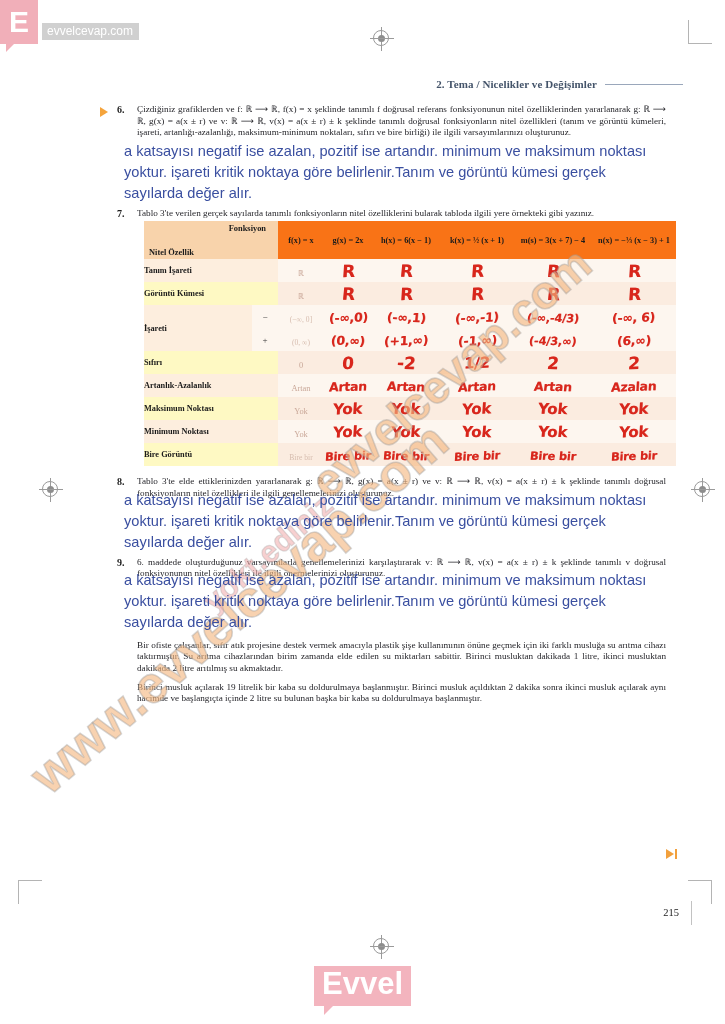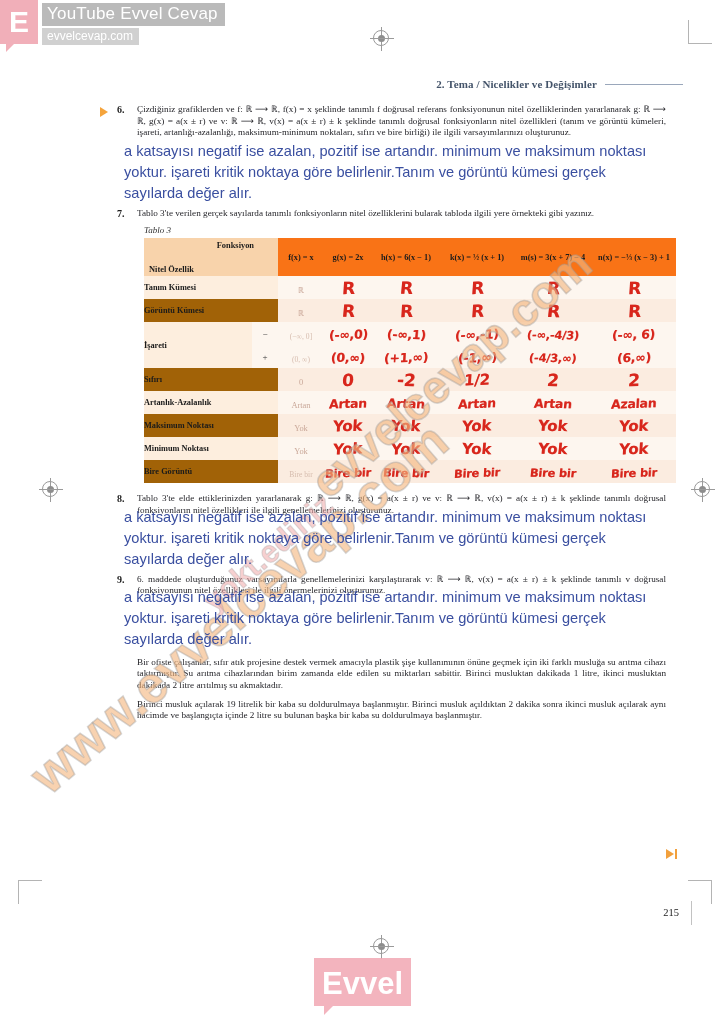--- a/index.html
+++ b/index.html
@@ -147,34 +147,34 @@
     overflow: hidden;
   }
   .hdr-corner .diag {
     position: absolute; left: -10px; top: -10px;
     width: 230px; height: 78px;
     border-bottom: 1px solid #d8b58c;
     transform: rotate(15.5deg);
     transform-origin: left top;
   }
   .hdr-corner .lbl-fn {
-    position: absolute; right: 24px; top: 3px;
+    position: absolute; right: 12px; top: 3px;
     font-size: 8.4px; font-weight: bold; color: #1b1b1b;
   }
   .hdr-corner .lbl-prop {
     position: absolute; left: 5px; bottom: 2px;
     font-size: 8.4px; font-weight: bold; color: #1b1b1b;
   }
 
   .rlabel {
     background: #fdeede;
     font-size: 8.3px; font-weight: bold; color: #1b1b1b;
     padding-left: 5px; white-space: nowrap;
   }
-  .rlabel.alt { background: #a16207; }
+  .rlabel.alt { background: #fef9c3; }
 
   .cell { background: #fdf6ef; height: 23px; text-align: center; position: relative; }
   .cell.alt { background: #fbece0; }
 
   .printed {
     font-size: 8.4px; color: #c9a798;
     font-family: "Liberation Serif", serif;
   }
   .printed-faint { font-size: 7.6px; color: #d6bcae; }
 
@@ -255,21 +255,21 @@
 
   .brand {
     position: absolute; left: 0; right: 0; bottom: 18px;
     display: flex; align-items: center; justify-content: center;
     gap: 6px;
   }
   .brand-1 {
     background: #f2aab6; color: #ffffff;
     font-family: "Liberation Sans", sans-serif;
     font-weight: bold; font-size: 31px;
-    padding: 8px 8px 4px 8px;
+    padding: 0 8px 4px 8px;
     position: relative;
     opacity: .88;
     margin-top: 45px;
   }
   .brand-1::after {
     content: ""; position: absolute; left: 10px; bottom: -9px;
     width: 0; height: 0;
     border-left: 10px solid #f2aab6;
     border-bottom: 10px solid transparent;
   }
@@ -306,21 +306,21 @@
     <i style="left:23px; top:0; width:1px; height:24px;"></i>
   </div>
   <div class="crop-corner" style="left:18px; top:880px;">
     <i style="left:0; top:0; width:24px; height:1px;"></i>
     <i style="left:0; top:0; width:1px; height:24px;"></i>
   </div>
 
   <div class="badge-wrap">
     <div class="badge-e">E</div>
     <div class="badge-text">
-      <div class="badge-title">YouTube Evvel Cevap</div><br>
+      <br>
       <div class="badge-sub">evvelcevap.com</div>
     </div>
   </div>
 
   <div class="run-head">
     <span class="run-head-text">2. Tema / Nicelikler ve Değişimler</span>
     <span class="run-head-rule"></span>
   </div>
 
   <div class="content">
@@ -330,21 +330,20 @@
       <div class="q-num">6.</div>
       <div class="q-body">Çizdiğiniz grafiklerden ve f: ℝ ⟶ ℝ, f(x) = x şeklinde tanımlı f doğrusal referans fonksiyonunun nitel özelliklerinden yararlanarak g: ℝ ⟶ ℝ, g(x) = a(x ± r) ve v: ℝ ⟶ ℝ, v(x) = a(x ± r) ± k şeklinde tanımlı doğrusal fonksiyonların nitel özellikleri (tanım ve görüntü kümeleri, işareti, artanlığı-azalanlığı, maksimum-minimum noktaları, sıfırı ve bire birliği) ile ilgili varsayımlarınızı oluşturunuz.</div>
     </div>
     <div class="ans-blue">a katsayısı negatif ise azalan, pozitif ise artandır. minimum ve maksimum noktası yoktur. işareti kritik noktaya göre belirlenir.Tanım ve görüntü kümesi gerçek sayılarda değer alır.</div>
 
     <div class="q" style="margin-top:4px;">
       <div class="q-num">7.</div>
       <div class="q-body">Tablo 3'te verilen gerçek sayılarda tanımlı fonksiyonların nitel özelliklerini bularak tabloda ilgili yere örnekteki gibi yazınız.</div>
     </div>
 
-    <div class="tbl-caption">Tablo 3</div>
 
     <div class="tbl-wrap">
       <table class="t3">
         <colgroup>
           <col style="width:108px">
           <col style="width:26px">
           <col style="width:46px">
           <col style="width:48px">
           <col style="width:68px">
           <col style="width:74px">
@@ -360,21 +359,21 @@
           </td>
           <td class="hdr-cell">f(x) = x</td>
           <td class="hdr-cell">g(x) = 2x</td>
           <td class="hdr-cell">h(x) = 6(x − 1)</td>
           <td class="hdr-cell">k(x) = ½ (x + 1)</td>
           <td class="hdr-cell">m(s) = 3(x + 7) − 4</td>
           <td class="hdr-cell">n(x) = −⅓ (x − 3) + 1</td>
         </tr>
 
         <tr>
-          <td class="rlabel" colspan="2">Tanım Kümesi</td>
+          <td class="rlabel" colspan="2">Tanım İşareti</td>
           <td class="cell"><span class="printed">ℝ</span></td>
           <td class="cell"><span class="hand big">R</span></td>
           <td class="cell"><span class="hand big s2">R</span></td>
           <td class="cell"><span class="hand big s3">R</span></td>
           <td class="cell"><span class="hand big s4">R</span></td>
           <td class="cell"><span class="hand big">R</span></td>
         </tr>
 
         <tr>
           <td class="rlabel alt" colspan="2">Görüntü Kümesi</td>

